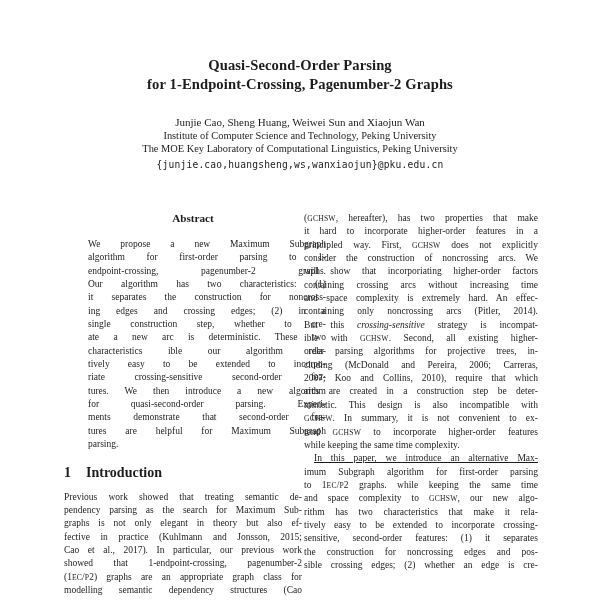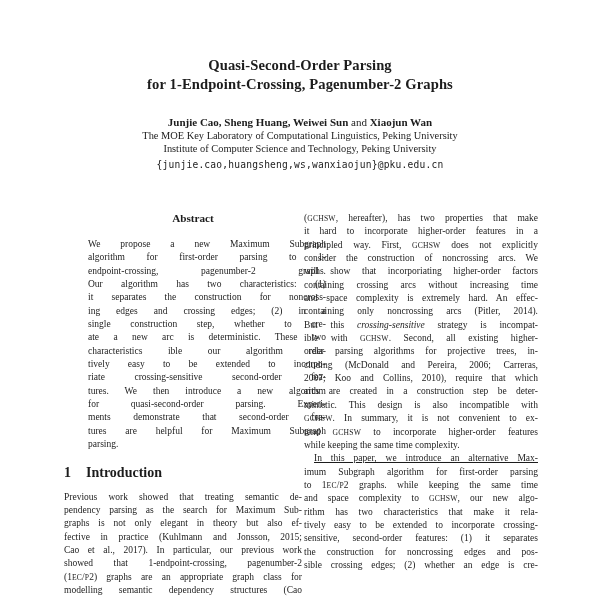--- a/index.html
+++ b/index.html
@@ -39,37 +39,37 @@
   .sec-num { display: inline-block; min-width: 22px; }
 
   .para { width: 100%; }
   .tline {
     font-size: 9.5px; line-height: 13.35px; height: 13.35px;
     overflow: hidden; white-space: normal;
   }
   .just { text-align: justify; text-align-last: justify; }
   .find { text-indent: 10px; text-decoration: underline; }
 
-  .bd { font-weight: 700; }
+  .bd { font-weight: 400; }
   .it { font-style: italic; }
   .sc { font-size: 0.8em; letter-spacing: 0.03em; }
 </style>
 </head>
 <body>
 
 <div class="page">
 
   <header class="header">
     <div class="title">
       <div>Quasi-Second-Order Parsing</div>
       <div>for 1-Endpoint-Crossing, Pagenumber-2 Graphs</div>
     </div>
     <div class="authors"><span class="bd">Junjie Cao, Sheng Huang, Weiwei Sun</span><span>  and  </span><span class="bd">Xiaojun Wan</span></div>
+    <div class="affil">Institute of Computer Science and Technology, Peking University</div>
     <div class="affil">The MOE Key Laboratory of Computational Linguistics, Peking University</div>
-    <div class="affil">Institute of Computer Science and Technology, Peking University</div>
     <div class="email">{junjie.cao,huangsheng,ws,wanxiaojun}@pku.edu.cn</div>
   </header>
 
   <section class="col col-left">
     <div class="abs-head">Abstract</div>
     <div class="abstract para">
         <div class="tline just">We propose a new Maximum Subgraph</div>
         <div class="tline just">algorithm for first-order parsing to 1-</div>
         <div class="tline just">endpoint-crossing, pagenumber-2 graphs.</div>
         <div class="tline just">Our algorithm has two characteristics: (1)</div>

